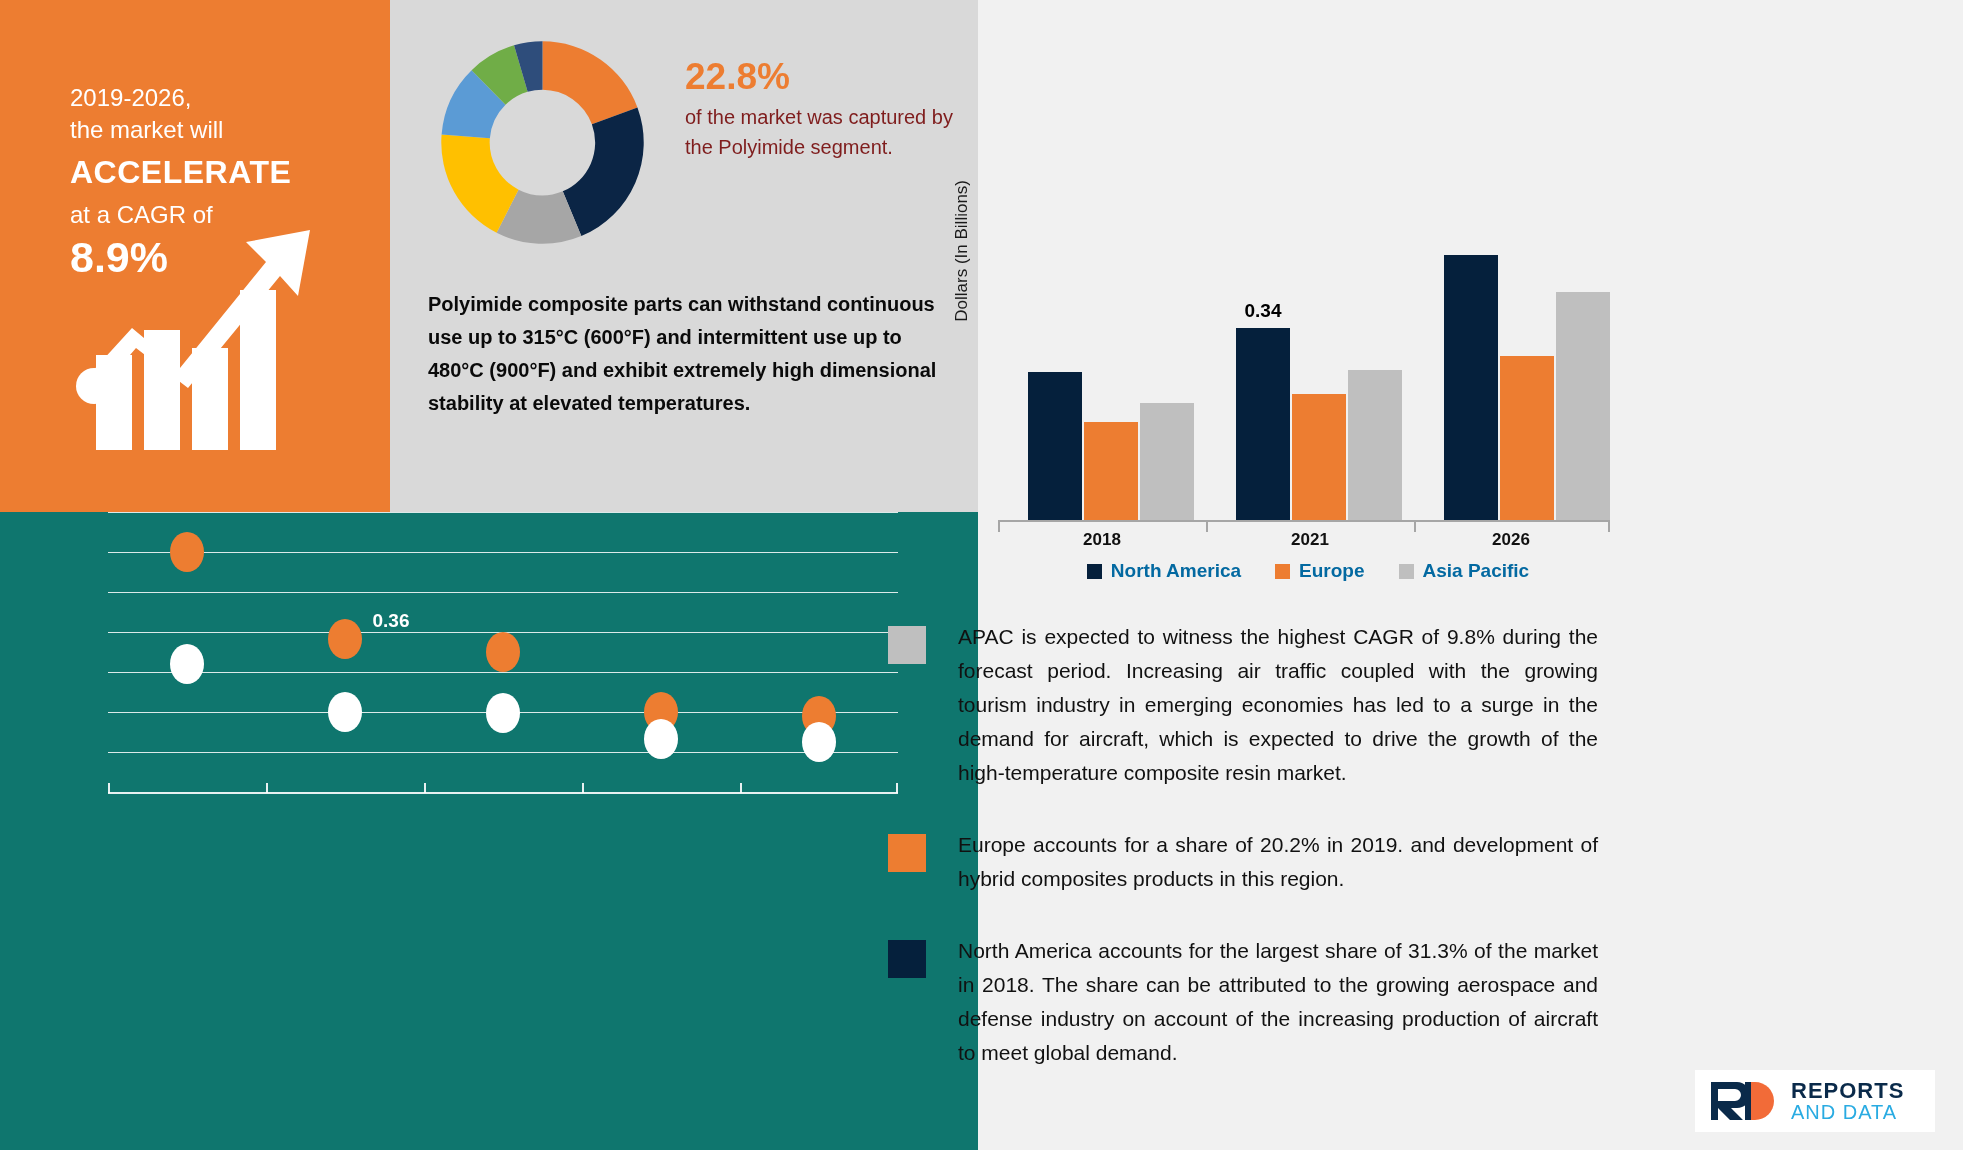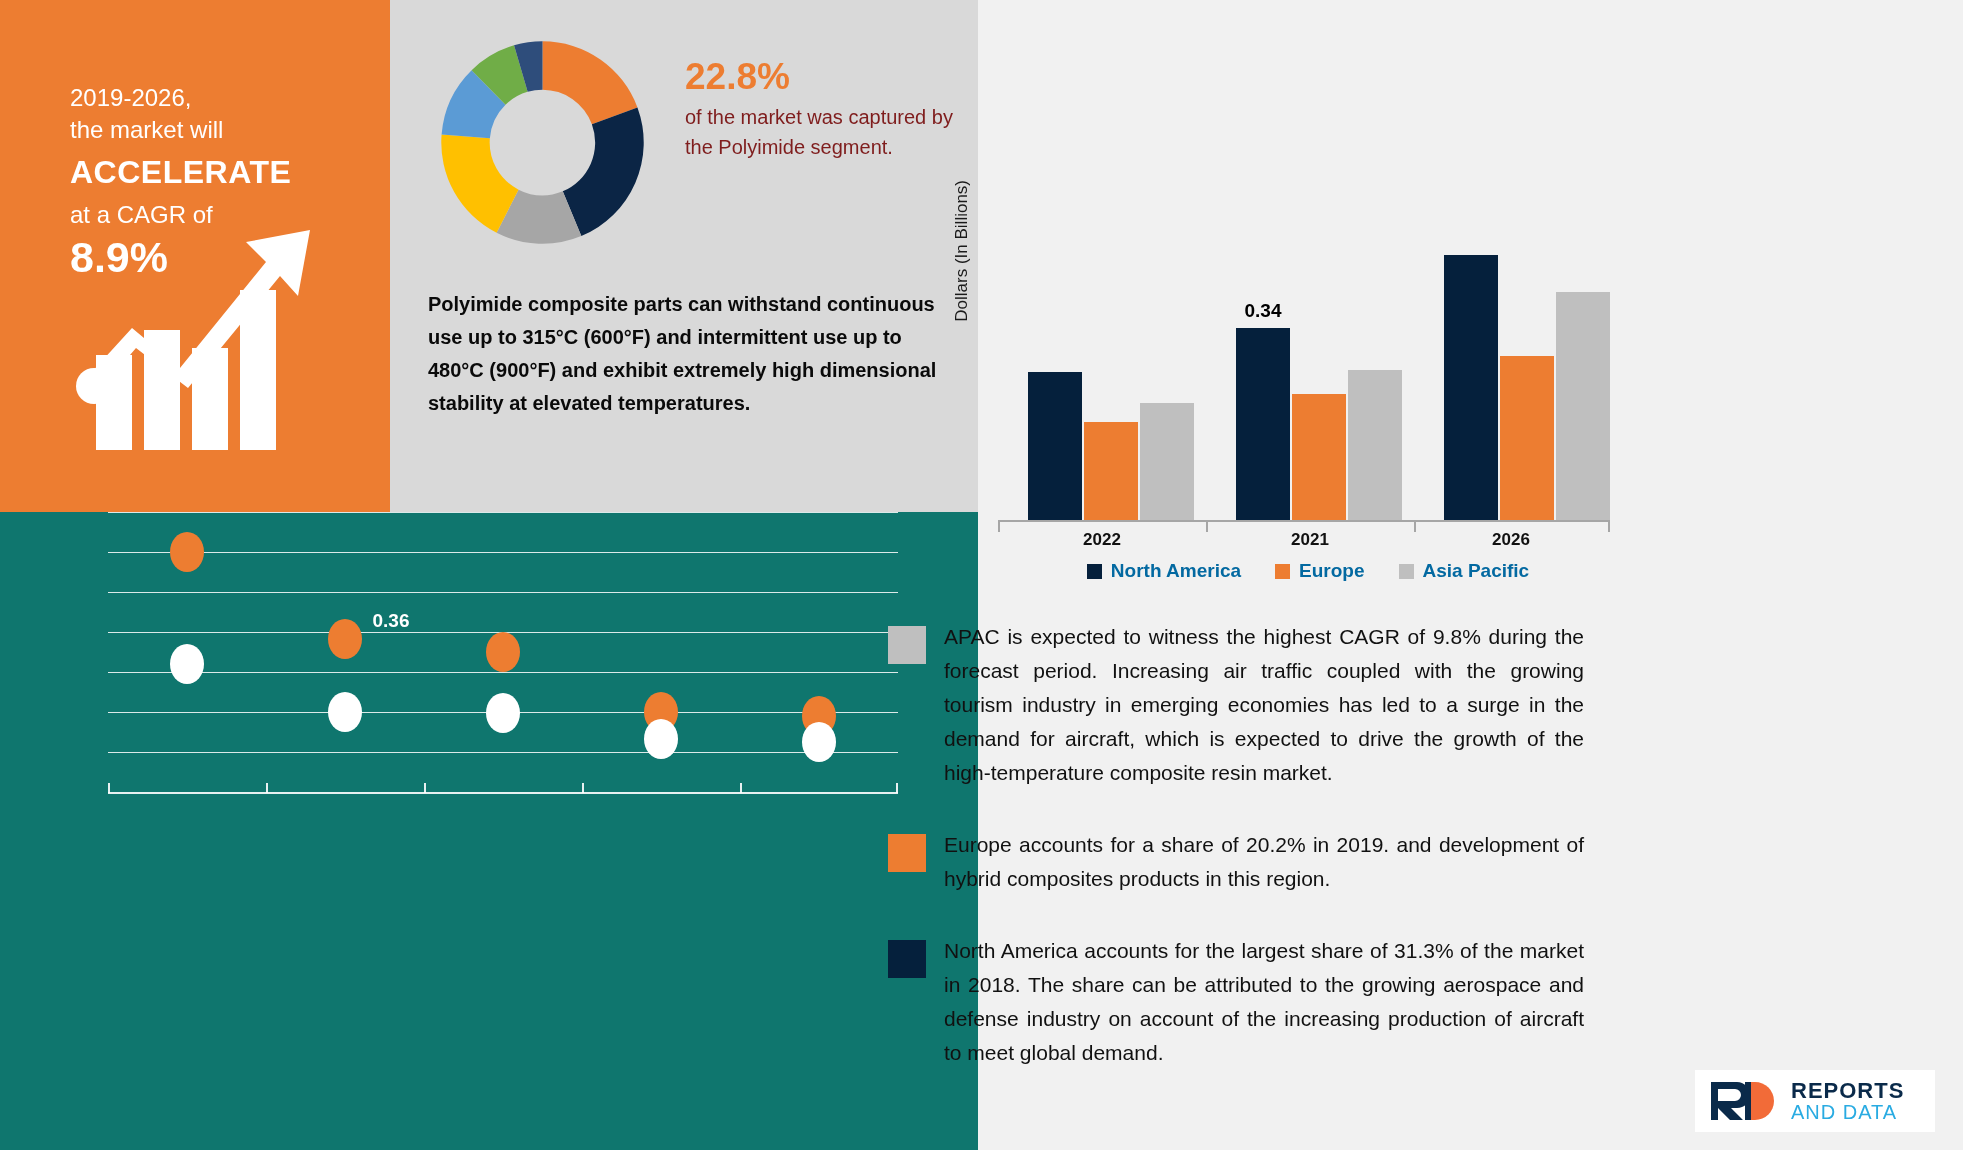--- a/index.html
+++ b/index.html
@@ -84,21 +84,21 @@
   .bc-xlabels { position:absolute; display:flex; }
   .bc-xlabels span { text-align:center; font-size:17px; font-weight:700; color:#111; }
   .bc-legend {
     position:absolute; display:flex; justify-content:center; gap:34px;
     font-size:19px; font-weight:700; color:#0369a1; align-items:center;
   }
   .bc-legend .item { display:flex; align-items:center; gap:9px; }
   .sw { width:15px; height:15px; display:inline-block; }
 
   .callouts { position:absolute; left:-90px; top:620px; width:1050px; }
-  .callout { display:flex; gap:18px; margin-bottom:38px; }
+  .callout { display:flex; gap:32px; margin-bottom:38px; }
   .callout-sq { width:38px; height:38px; flex:0 0 38px; margin-top:6px; }
   .callout-text {
     font-size:21px; line-height:34px; color:#111; text-align:justify;
     width:640px;
   }
 
   .logo {
     position:absolute; left:1695px; top:1070px; width:240px; height:62px;
     background:#ffffff; display:flex; align-items:center; padding:4px 14px;
   }
@@ -209,21 +209,21 @@
       <div class="bar-value" style="left:305px; bottom:198px;">0.34</div>
 
       <div class="bc-axis" style="left:40px; top:380px; width:612px; height:2px;"></div>
       <div class="bc-axis" style="left:40px;  top:380px; width:2px; height:12px;"></div>
       <div class="bc-axis" style="left:248px; top:380px; width:2px; height:12px;"></div>
       <div class="bc-axis" style="left:456px; top:380px; width:2px; height:12px;"></div>
       <div class="bc-axis" style="left:650px; top:380px; width:2px; height:12px;"></div>
     </div>
 
     <div class="bc-xlabels" style="left:-20px; top:530px; width:700px;">
-      <span style="width:208px; margin-left:40px;">2022</span>
+      <span style="width:208px; margin-left:40px;">2018</span>
       <span style="width:208px;">2021</span>
       <span style="width:194px;">2026</span>
     </div>
 
     <div class="bc-legend" style="left:-20px; top:560px; width:700px;">
       <div class="item">
         <span class="sw" style="background:#05203C;"></span>
         <span>North America</span>
       </div>
       <div class="item">

